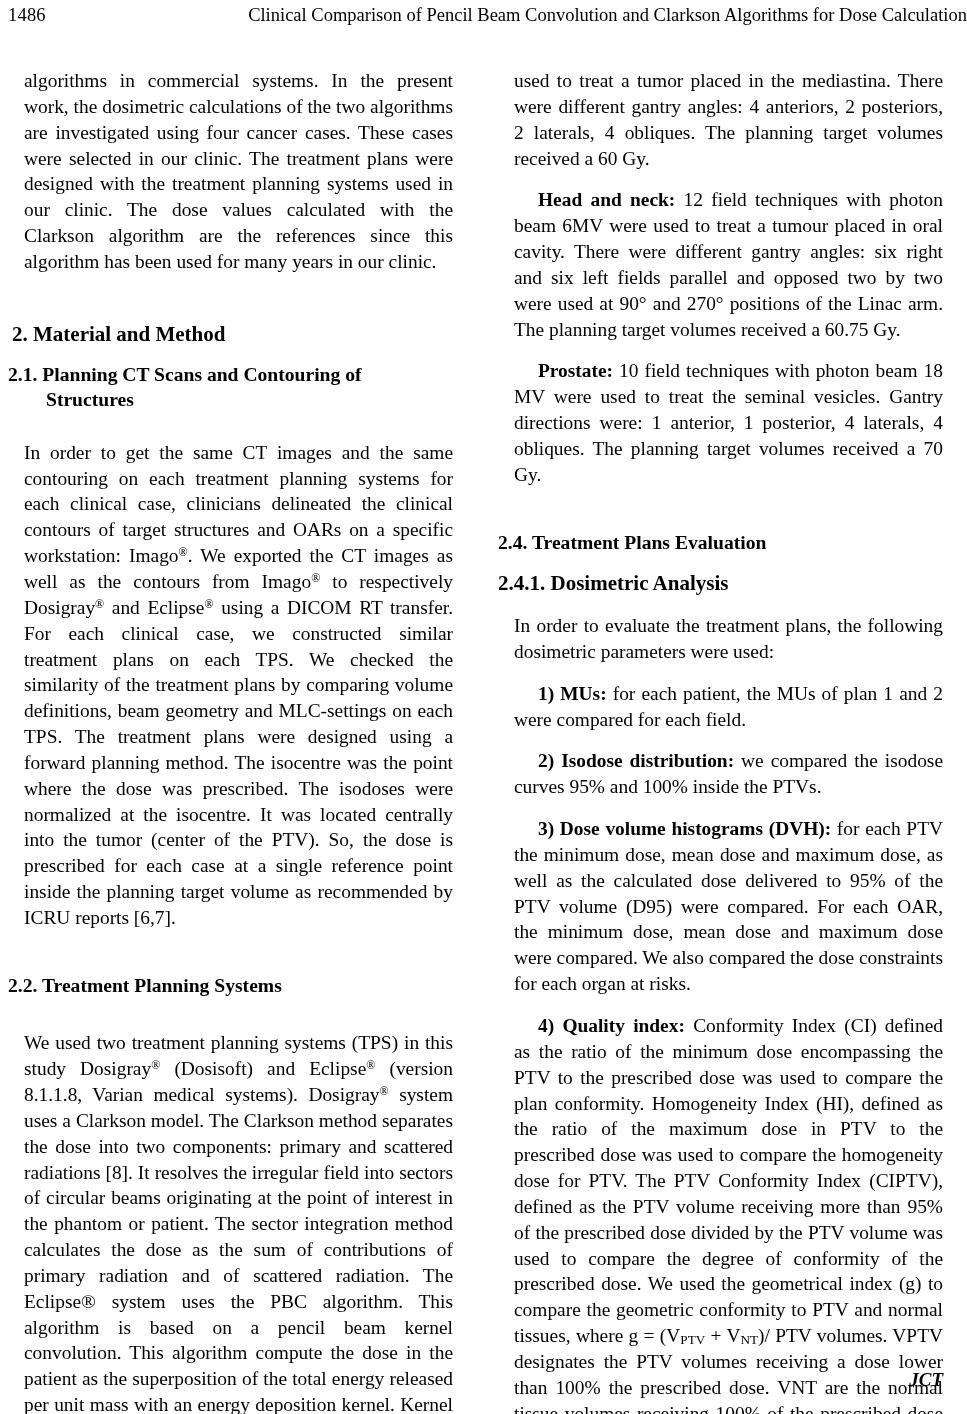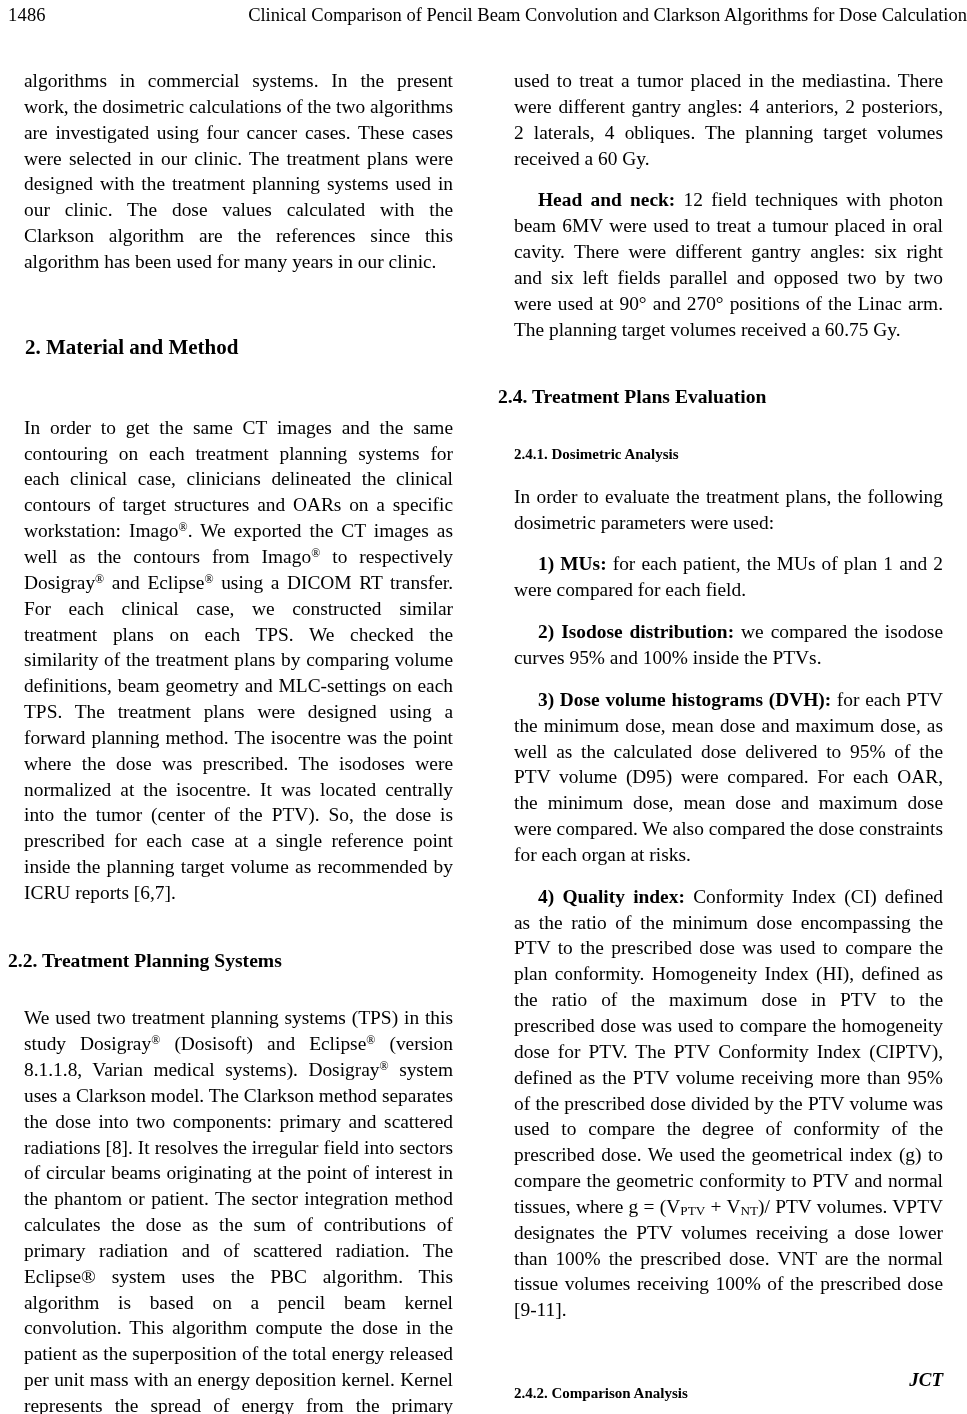--- a/index.html
+++ b/index.html
@@ -71,41 +71,41 @@
     margin: 16px;
     font-size: 19.4px;
     line-height: 25.85px;
     text-align: justify;
     text-justify: inter-word;
     hyphens: manual;
   }
   p.body.indent { text-indent: 24px; }
 
   h2.sec {
-    margin: 17px;
+    margin: 4px;
     font-weight: bold;
     font-size: 21px;
     line-height: 26px;
     text-align: left;
   }
   h3.sub {
     margin: 0;
     font-weight: bold;
     font-size: 19.6px;
     line-height: 25.5px;
     text-align: left;
   }
   h3.sub .hang {
     display: block;
     padding-left: 38px;
   }
   h4.subsub {
-    margin: 16px;
-    font-weight: bold;
-    font-size: 15px;
+    margin: 0;
+    font-weight: bold;
+    font-size: 21px;
     line-height: 25.85px;
     text-align: left;
   }
 
   .gap-26 { height: 26px; }
   .gap-16 { height: 16px; }
   .gap-11 { height: 11px; }
 
   sup.reg {
     font-size: 0.62em;
@@ -160,20 +160,24 @@
     <div class="col col-left">
 
       <p class="body">algorithms in commercial systems. In the present work, the dosimetric calculations of the two algorithms are investigated using four cancer cases. These cases were selected in our clinic. The treatment plans were designed with the treatment planning systems used in our clinic. The dose values calculated with the Clarkson algorithm are the references since this algorithm has been used for many years in our clinic.</p>
 
       <div class="gap-26"></div>
 
       <h2 class="sec">2. Material and Method</h2>
 
       <div class="gap-11"></div>
 
+      <h3 class="sub">
+        <span>2.1. Planning CT Scans and Contouring of</span>
+        <span class="hang">Structures</span>
+      </h3>
 
       <div class="gap-11"></div>
 
       <p class="body"><span>In order to get the same CT images and the same contouring on each treatment planning systems for each clinical case, clinicians delineated the clinical contours of target structures and OARs on a specific workstation: Imago</span><sup class="reg">®</sup><span>. We exported the CT images as well as the contours from Imago</span><sup class="reg">®</sup><span> to respectively Dosigray</span><sup class="reg">®</sup><span> and Eclipse</span><sup class="reg">®</sup><span> using a DICOM RT transfer. For each clinical case, we constructed similar treatment plans on each TPS. We checked the similarity of the treatment plans by comparing volume definitions, beam geometry and MLC-settings on each TPS. The treatment plans were designed using a forward planning method. The isocentre was the point where the dose was prescribed. The isodoses were normalized at the isocentre. It was located centrally into the tumor (center of the PTV). So, the dose is prescribed for each case at a single reference point inside the planning target volume as recommended by ICRU reports [6,7].</span></p>
 
       <div class="gap-26"></div>
 
       <h3 class="sub">2.2. Treatment Planning Systems</h3>
 
       <div class="gap-16"></div>
@@ -193,20 +197,21 @@
 
     </div>
 
     <div class="col col-right">
 
       <p class="body">used to treat a tumor placed in the mediastina. There were different gantry angles: 4 anteriors, 2 posteriors, 2 laterals, 4 obliques. The planning target volumes received a 60 Gy.</p>
 
       <p class="body indent"><b class="lead">Head and neck:</b><span> 12 field techniques with photon beam 6MV were used to treat a tumour placed in oral cavity. There were different gantry angles: six right and six left fields parallel and opposed two by two were used at 90° and 270° positions of the Linac arm. The planning target volumes received a 60.75 Gy.</span></p>
 
 
+      <p class="body indent"><b class="lead">Prostate:</b><span> 10 field techniques with photon beam 18 MV were used to treat the seminal vesicles. Gantry directions were: 1 anterior, 1 posterior, 4 laterals, 4 obliques. The planning target volumes received a 70 Gy.</span></p>
 
       <div class="gap-26"></div>
 
       <h3 class="sub">2.4. Treatment Plans Evaluation</h3>
 
       <div class="gap-16"></div>
 
       <h4 class="subsub">2.4.1. Dosimetric Analysis</h4>
 
       <p class="body">In order to evaluate the treatment plans, the following dosimetric parameters were used:</p>

